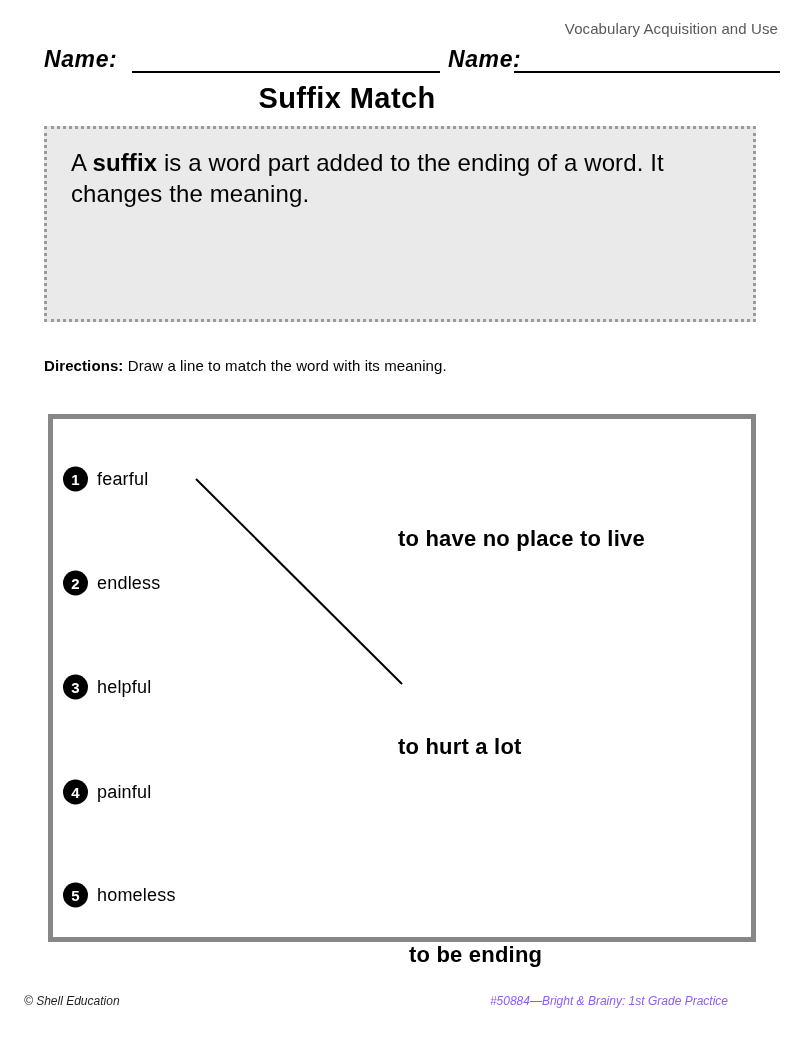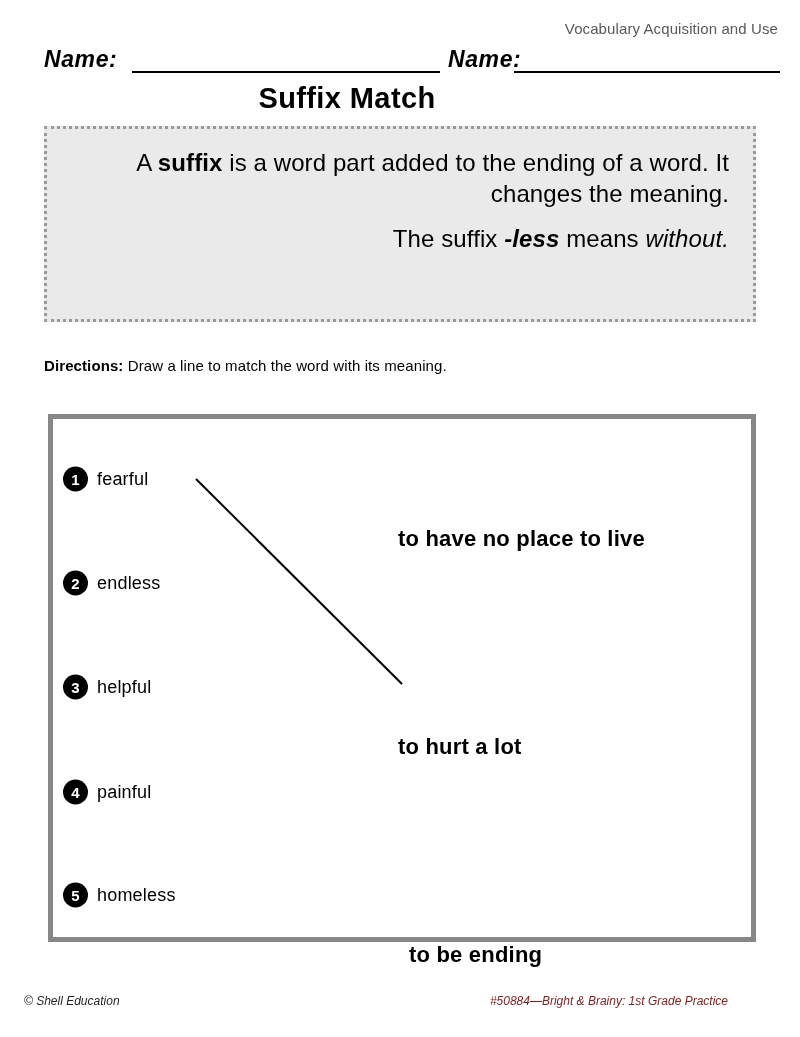--- a/index.html
+++ b/index.html
@@ -71,21 +71,20 @@
   .infobox {
     position: absolute;
     top: 126px;
     left: 44px;
     width: 712px;
     height: 196px;
     background: #eaeaea;
     box-sizing: border-box;
     border: 3px dotted #9a9a9a;
     padding: 18px 24px 0 24px;
-    text-align: right;
   }
   .infobox p {
     margin: 0;
     font-size: 24px;
     line-height: 31px;
     letter-spacing: 0.1px;
   }
   .infobox .lead { margin-bottom: 14px; }
   .infobox .rule-line {
     margin-left: 34px;
@@ -187,21 +186,21 @@
     font-size: 12px;
     font-style: italic;
     color: #231f20;
   }
   .footer-right {
     position: absolute;
     right: 72px;
     top: 994px;
     font-size: 12px;
     font-style: italic;
-    color: #7f1d1d;
+    color: #8b5cf6;
     white-space: nowrap;
   }
 </style>
 </head>
 <body>
 
 <div class="strand">Vocabulary Acquisition and Use</div>
 
 <div class="namedate">
   <span class="nd-label name">Name:</span>
@@ -209,21 +208,20 @@
   <span class="nd-label date">Name:</span>
   <span class="nd-rule date-rule"></span>
 </div>
 
 <div class="page-title">Suffix Match</div>
 
 <div class="infobox">
   <p class="lead"><span>A </span><b>suffix</b><span> is a word part added to the ending of a word.  It changes the meaning.</span></p>
 
 
-  <p class="rule-line"><span>The suffix </span><span class="sfx">-less</span><span> means </span><i>without.</i></p>
 </div>
 
 <div class="directions"><span class="lbl">Directions:</span><span> Draw a line to match the word with its meaning.</span></div>
 
 <div class="matchbox">
   <div class="matchbox-inner">
 
     <svg class="match-line-svg" viewBox="0 0 698 518" preserveAspectRatio="none">
       <line id="drawn-line" stroke="#000000" stroke-width="2" x1="143" y1="60" x2="349" y2="265"></line>
     </svg>

